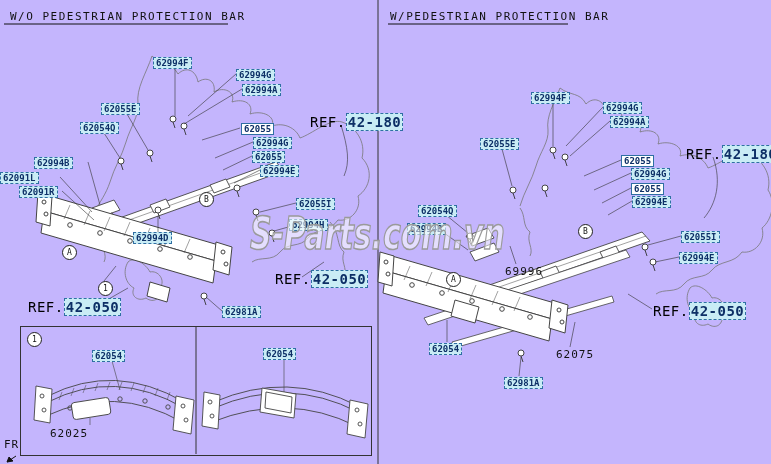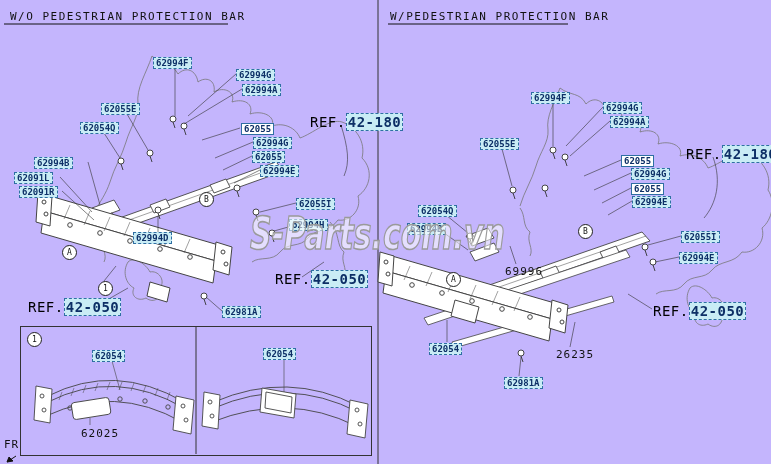--- a/index.html
+++ b/index.html
@@ -258,21 +258,21 @@
   <span class="pn" style="left:153px;top:57px">62994F</span>
   <span class="pn" style="left:236px;top:69px">62994G</span>
   <span class="pn" style="left:242px;top:84px">62994A</span>
   <span class="pn" style="left:101px;top:103px">62055E</span>
   <span class="pn" style="left:80px;top:122px">62054Q</span>
   <span class="pn plain" style="left:241px;top:123px">62055</span>
   <span class="pn" style="left:253px;top:137px">62994G</span>
   <span class="pn" style="left:252px;top:151px">62055</span>
   <span class="pn" style="left:260px;top:165px">62994E</span>
   <span class="pn" style="left:34px;top:157px">62994B</span>
-  <span class="pn" style="left:14px;top:172px">62091L</span>
+  <span class="pn" style="left:0;top:172px">62091L</span>
   <span class="pn" style="left:19px;top:186px">62091R</span>
   <span class="pn" style="left:296px;top:198px">62055I</span>
   <span class="pn" style="left:289px;top:219px">62994H</span>
   <span class="pn" style="left:133px;top:232px">62994D</span>
   <span class="pn" style="left:222px;top:306px">62981A</span>
 
   <span class="ref" style="left:310px;top:114px">
     <span>REF.</span><span class="code">42-180</span>
   </span>
   <span class="ref" style="left:275px;top:271px">
@@ -283,41 +283,41 @@
   </span>
 
   <span class="mk" style="left:62px;top:245px">A</span>
   <span class="mk" style="left:199px;top:192px">B</span>
   <span class="mk" style="left:98px;top:281px">1</span>
 
   <div class="inset"></div>
   <span class="mk" style="left:27px;top:332px">1</span>
   <span class="pn" style="left:92px;top:350px">62054</span>
   <span class="pn" style="left:263px;top:348px">62054</span>
-  <span class="txt" style="left:81px;top:427px">62025</span>
+  <span class="txt" style="left:50px;top:427px">62025</span>
 
   <span class="txt" style="left:4px;top:438px">FR</span>
 
   <span class="pn" style="left:531px;top:92px">62994F</span>
   <span class="pn" style="left:603px;top:102px">62994G</span>
   <span class="pn" style="left:610px;top:116px">62994A</span>
   <span class="pn" style="left:480px;top:138px">62055E</span>
   <span class="pn plain" style="left:621px;top:155px">62055</span>
   <span class="pn" style="left:631px;top:168px">62994G</span>
   <span class="pn plain" style="left:631px;top:183px">62055</span>
   <span class="pn" style="left:632px;top:196px">62994E</span>
   <span class="pn" style="left:418px;top:205px">62054Q</span>
   <span class="pn" style="left:407px;top:223px">62994B</span>
   <span class="pn" style="left:681px;top:231px">62055I</span>
   <span class="pn" style="left:679px;top:252px">62994E</span>
   <span class="pn" style="left:429px;top:343px">62054</span>
   <span class="pn" style="left:504px;top:377px">62981A</span>
 
   <span class="txt" style="left:505px;top:265px">69996</span>
-  <span class="txt" style="left:556px;top:348px">26235</span>
+  <span class="txt" style="left:556px;top:348px">62075</span>
 
   <span class="ref" style="left:686px;top:146px">
     <span>REF.</span><span class="code">42-180</span>
   </span>
   <span class="ref" style="left:653px;top:303px">
     <span>REF.</span><span class="code">42-050</span>
   </span>
 
   <span class="mk" style="left:446px;top:272px">A</span>
   <span class="mk" style="left:578px;top:224px">B</span>

